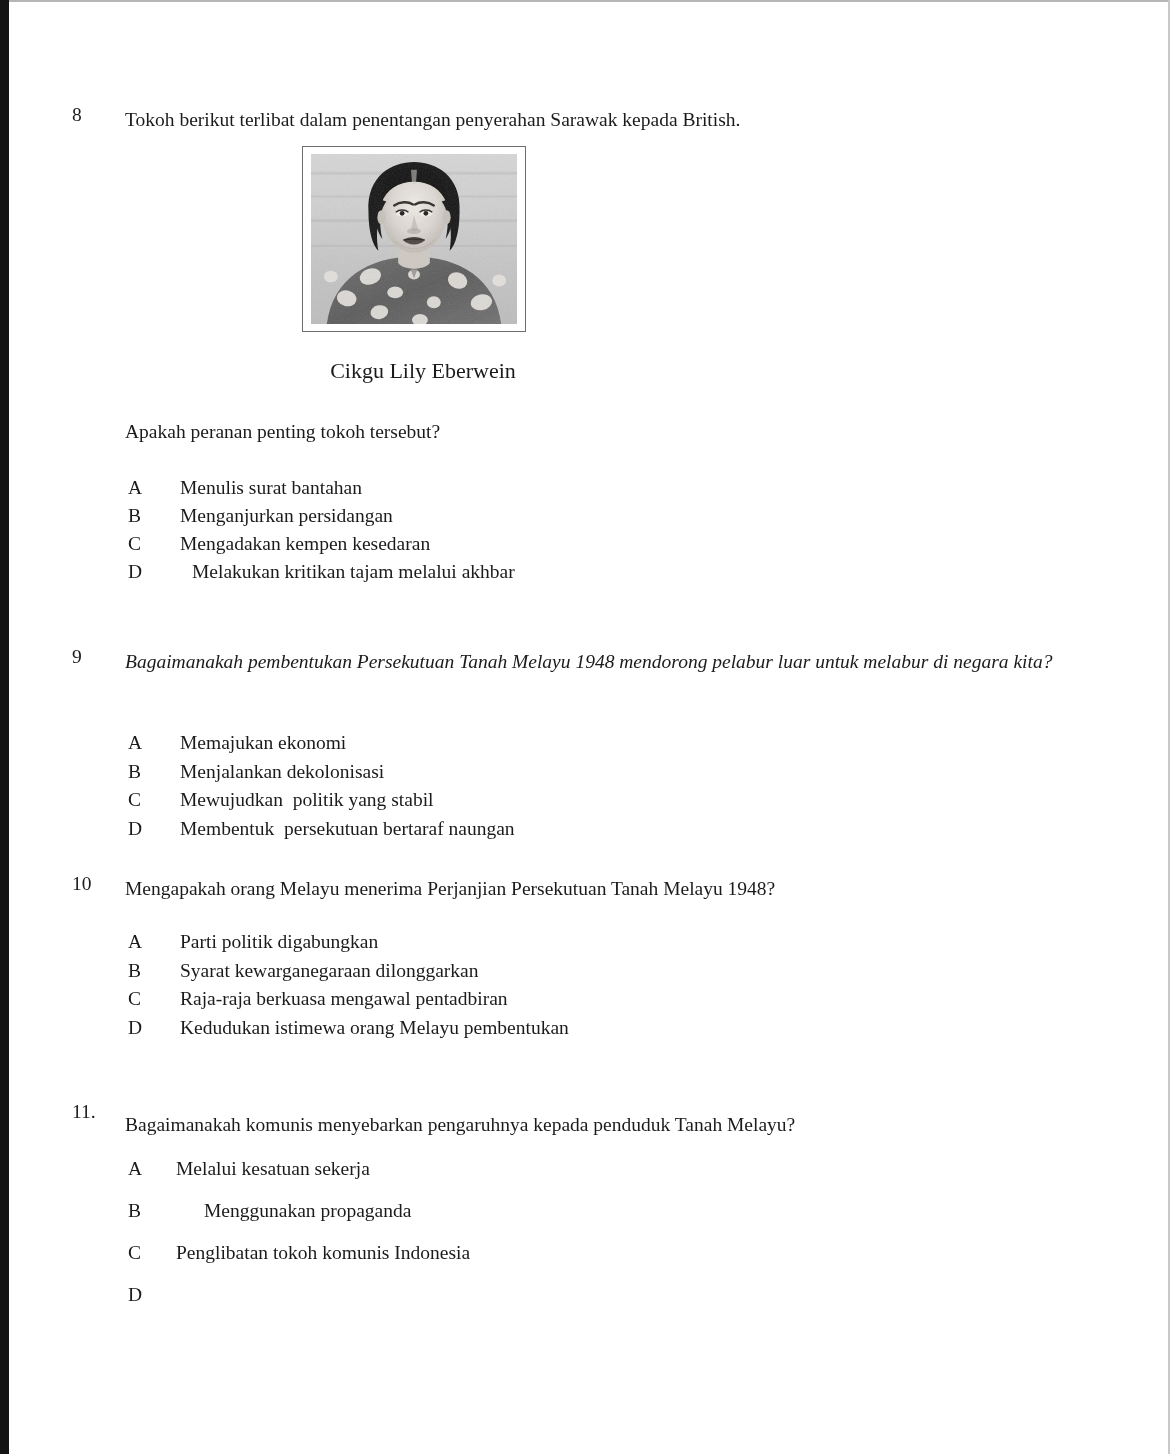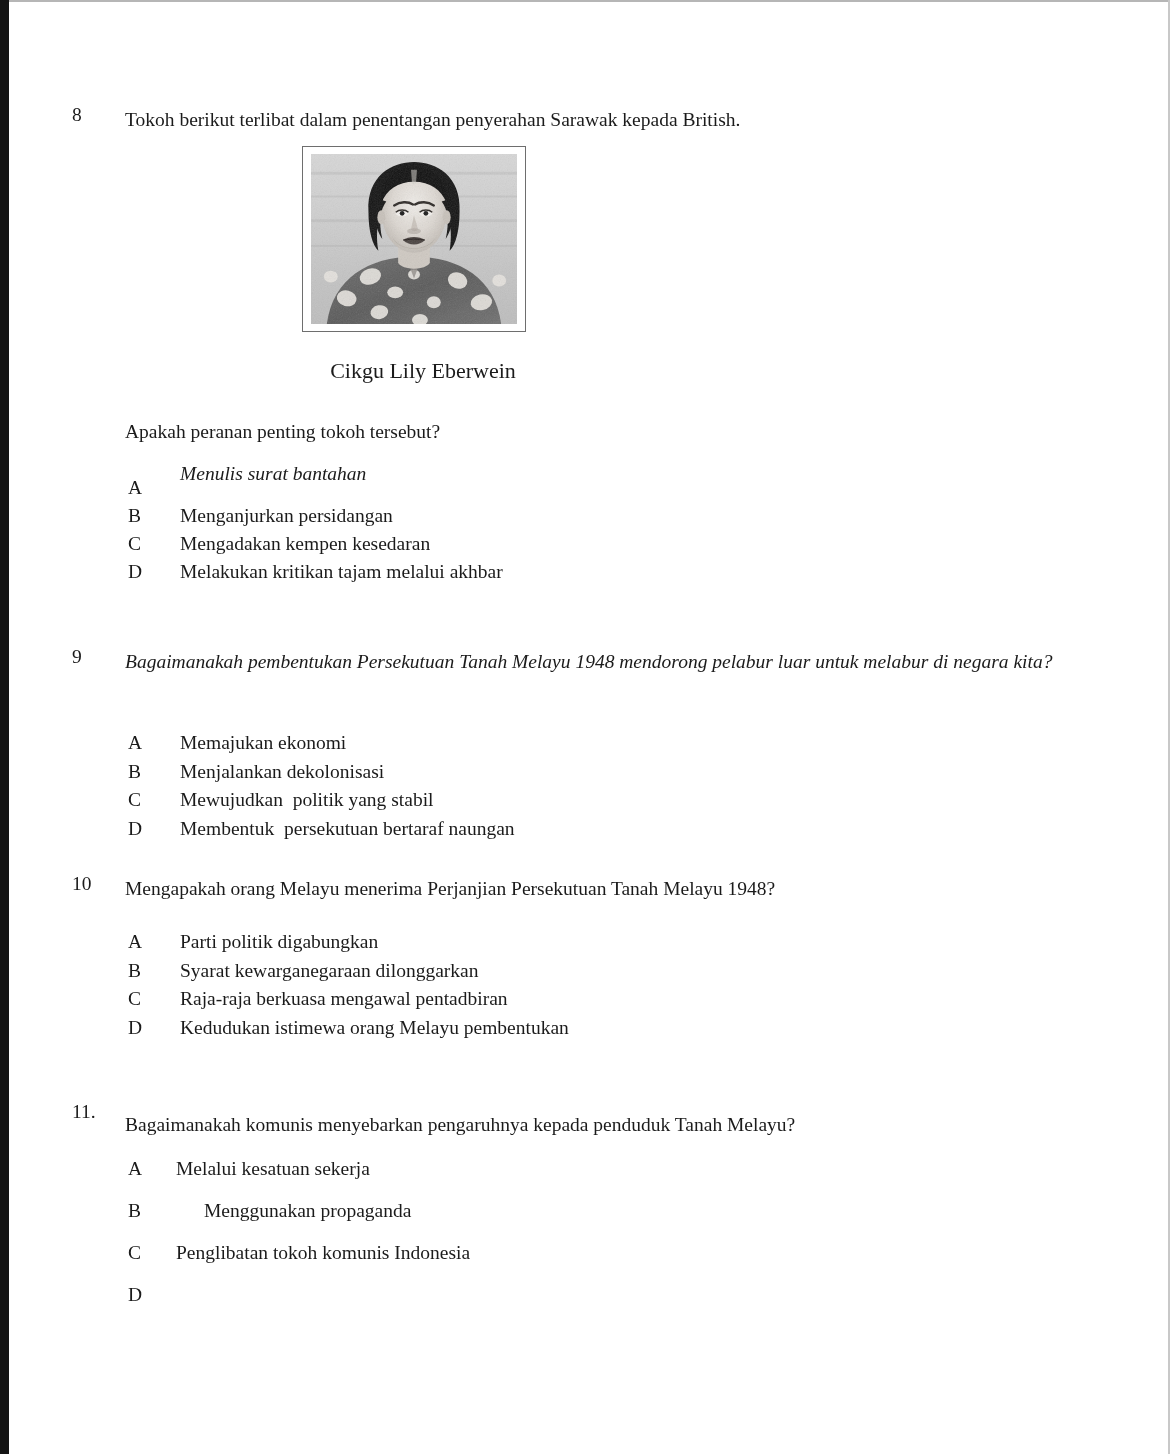--- a/index.html
+++ b/index.html
@@ -200,27 +200,27 @@
         <rect x="0" y="0" width="208" height="172" filter="url(#grain)" opacity="0.55"></rect>
       </svg>
     </div>
   </div>
 
   <div class="caption">Cikgu Lily Eberwein</div>
 
   <div class="qtext" style="left:125px; top:417px; width:900px;">Apakah peranan penting tokoh tersebut?</div>
 
   <div class="opt-letter" style="left:128px; top:478px;">A</div>
-  <div class="opt-text" style="left:180px; top:464px;font-style:italic;">Menulis surat bantahan</div>
+  <div class="opt-text" style="left:180px; top:478px;">Menulis surat bantahan</div>
   <div class="opt-letter" style="left:128px; top:506px;">B</div>
   <div class="opt-text" style="left:180px; top:506px;">Menganjurkan persidangan</div>
   <div class="opt-letter" style="left:128px; top:534px;">C</div>
   <div class="opt-text" style="left:180px; top:534px;">Mengadakan kempen kesedaran</div>
   <div class="opt-letter" style="left:128px; top:562px;">D</div>
-  <div class="opt-text" style="left:180px; top:562px;">Melakukan kritikan tajam melalui akhbar</div>
+  <div class="opt-text" style="left:192px; top:562px;">Melakukan kritikan tajam melalui akhbar</div>
 
   <div class="qnum" style="left:72px; top:647px;">9</div>
   <div class="qtext" style="left:125px; top:647px; width:972px;font-style:italic;">Bagaimanakah pembentukan Persekutuan Tanah Melayu 1948 mendorong pelabur luar untuk melabur di negara kita?</div>
 
   <div class="opt-letter" style="left:128px; top:733px;">A</div>
   <div class="opt-text" style="left:180px; top:733px;">Memajukan ekonomi</div>
   <div class="opt-letter" style="left:128px; top:762px;">B</div>
   <div class="opt-text" style="left:180px; top:762px;">Menjalankan dekolonisasi</div>
   <div class="opt-letter" style="left:128px; top:790px;">C</div>
   <div class="opt-text" style="left:180px; top:790px;">Mewujudkan  politik yang stabil</div>

